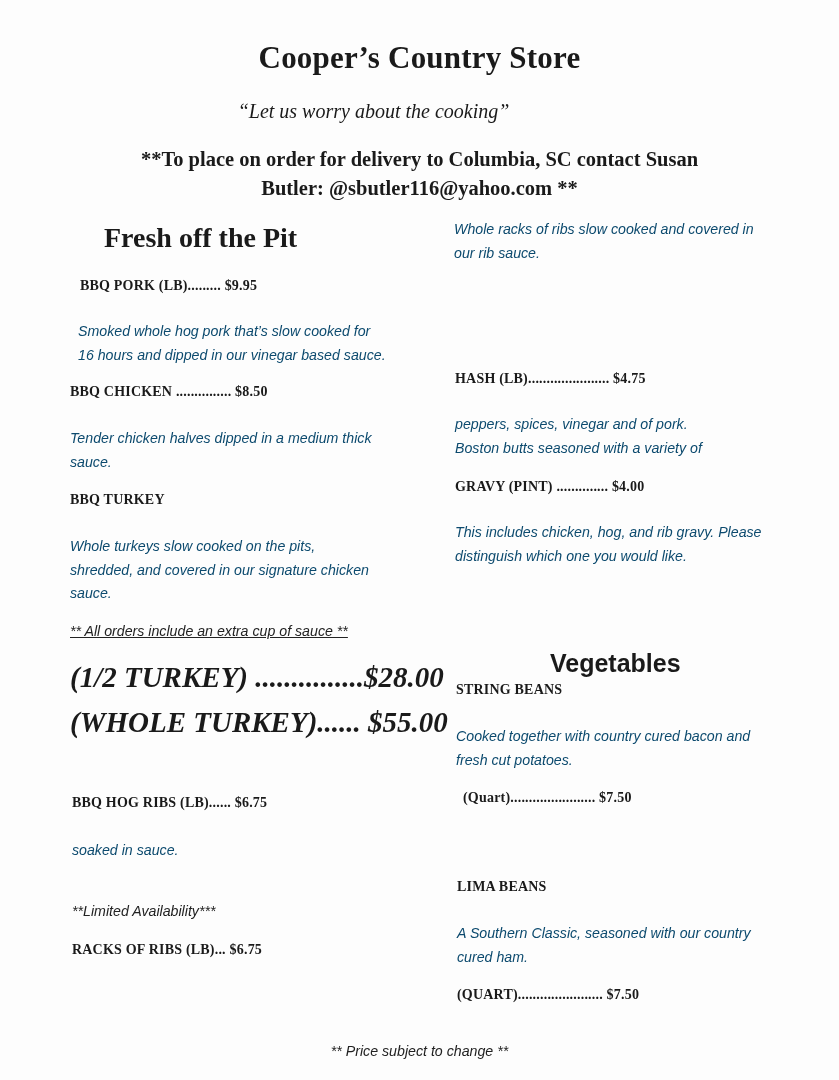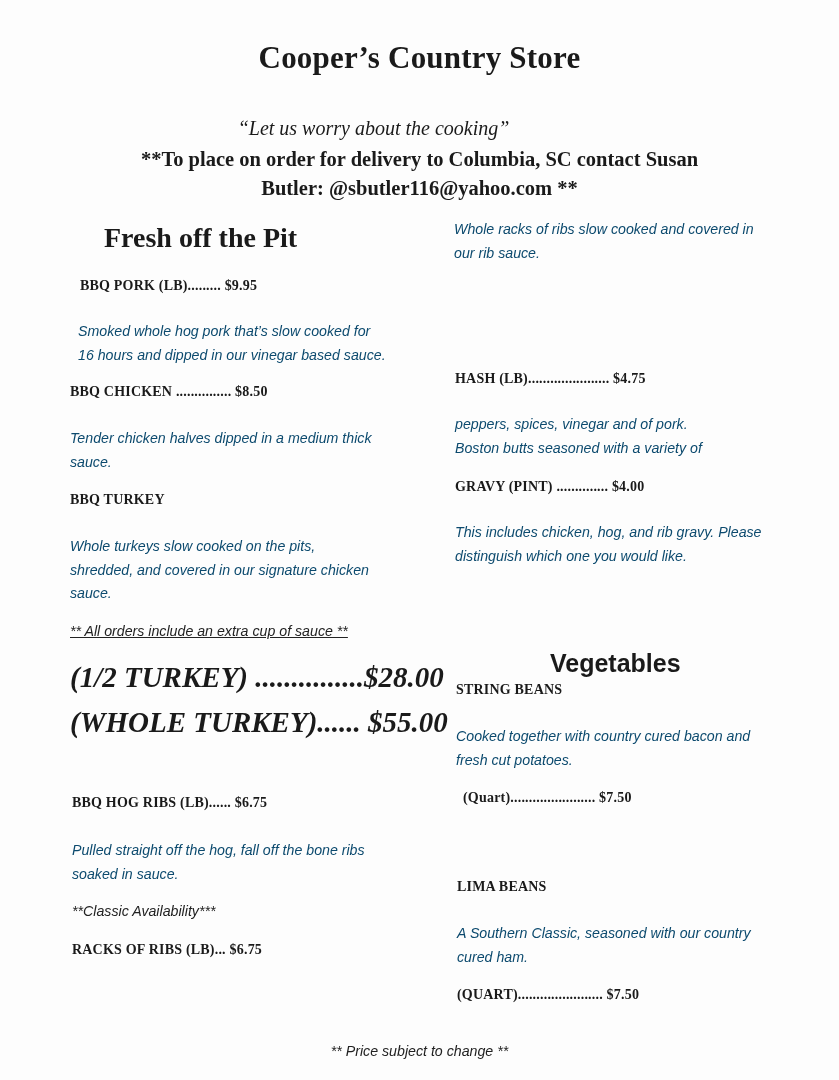--- a/index.html
+++ b/index.html
@@ -4,21 +4,21 @@
   <style>
     html, body { margin: 0; padding: 0; }
     body {
       width: 839px; height: 1080px; background: #fdfdfd; position: relative; overflow: hidden;
       color: #1a1a1a;
     }
     .serif { font-family: "Liberation Serif", "DejaVu Serif", serif; }
     .sans { font-family: "Liberation Sans", "DejaVu Sans", sans-serif; }
     .abs { position: absolute; white-space: nowrap; }
     .title { left: 0; width: 839px; text-align: center; top: 40px; font-size: 31px; font-weight: bold; letter-spacing: 0.2px; }
-    .tagline { left: 0; width: 747px; text-align: center; top: 117px; font-size: 20px; font-style: italic; }
+    .tagline { left: 0; width: 747px; text-align: center; top: 100px; font-size: 20px; font-style: italic; }
     .contact { left: 0; width: 839px; text-align: center; top: 145px; font-size: 20.5px; font-weight: bold; line-height: 29px; white-space: normal; }
     .section-head { font-size: 28px; font-weight: bold; }
     .veg-head { font-size: 25px; font-weight: bold; }
     .item { font-size: 14px; font-weight: bold; letter-spacing: 0.2px; }
     .item-it { font-size: 29px; font-weight: bold; font-style: italic; }
     .desc { font-size: 14.2px; font-style: italic; line-height: 23.5px; color: #0c4a6e; white-space: normal; }
     .note { font-size: 14.2px; font-style: italic; color: #222; }
   </style>
 </head>
 <body>
@@ -60,24 +60,23 @@
   <span>(1/2 TURKEY)</span> <span>...............</span><span>$28.00</span>
 </div>
 <div class="abs serif item-it" style="left:70px; top:706px;">
   <span>(WHOLE TURKEY)</span><span>......</span> <span>$55.00</span>
 </div>
 
 <div class="abs serif item" style="left:72px; top:795px;">
   <span>BBQ HOG RIBS (LB)</span><span>......</span> <span>$6.75</span>
 </div>
 <div class="abs sans desc" style="left:72px; top:839px; width:360px;">
-  <div>Pulled straight off the hog, fall off the bone ribs</div>
   <div>soaked in sauce.</div>
 </div>
-<div class="abs sans note" style="left:72px; top:903px;">**Classic Availability***</div>
+<div class="abs sans note" style="left:72px; top:903px;">**Limited Availability***</div>
 
 <div class="abs serif item" style="left:72px; top:942px;">
   <span>RACKS OF RIBS (LB)</span><span>...</span> <span>$6.75</span>
 </div>
 
 <div class="abs sans desc" style="left:454px; top:218px; width:360px;">
   <div>Whole racks of ribs slow cooked and covered in</div>
   <div>our rib sauce.</div>
 </div>
 

